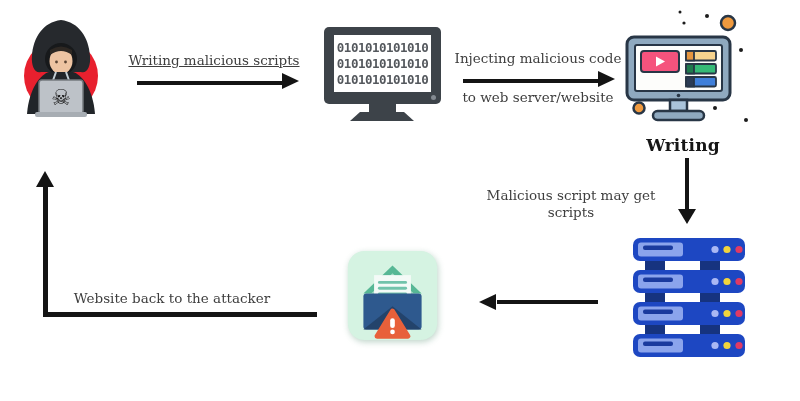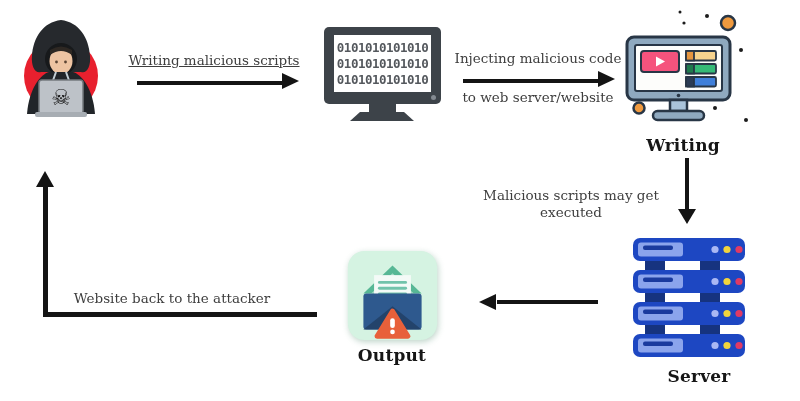--- a/index.html
+++ b/index.html
@@ -110,21 +110,21 @@
     <g>
       <rect x="66" y="69" width="30" height="9.5" rx="1.5" fill="#3f7fd9" stroke="#283646" stroke-width="1.8"></rect>
       <rect x="66" y="69" width="8" height="9.5" fill="#2c3c55" stroke="#283646" stroke-width="1.8"></rect>
     </g>
     <circle cx="58.5" cy="87.5" r="1.8" fill="#283646"></circle>
     <rect x="50" y="92" width="17" height="11" fill="#a9c3da" stroke="#283646" stroke-width="2.5"></rect>
     <rect x="33" y="103" width="51" height="9" rx="4.5" fill="#8fa9bf" stroke="#283646" stroke-width="2.5"></rect>
   </svg>
   <div class="node-label" style="left:620px; top:135px; width:126px;">Writing</div>
 
-  <div class="edge-label" style="left:462px; top:187px; width:218px;">Malicious scripts may get executed</div>
+  <div class="edge-label" style="left:462px; top:187px; width:218px;">Malicious script may get scripts</div>
   <div class="vline" style="left:685px; top:158px; width:4px; height:52px;"></div>
   <div class="tri-down" style="left:678px; top:209px;"></div>
 
   <svg class="abs" style="left:630px; top:232px;" width="142" height="132" viewBox="0 0 142 132">
     <g>
       <rect x="15" y="26" width="20" height="16" fill="#16337f"></rect>
       <rect x="70" y="26" width="20" height="16" fill="#16337f"></rect>
       <rect x="15" y="58" width="20" height="16" fill="#16337f"></rect>
       <rect x="70" y="58" width="20" height="16" fill="#16337f"></rect>
       <rect x="15" y="90" width="20" height="16" fill="#16337f"></rect>
@@ -156,21 +156,20 @@
     </g>
     <g>
       <rect x="3" y="102" width="112" height="23" rx="7" fill="#1d47c2"></rect>
       <rect x="8" y="106.5" width="45" height="14" rx="3" fill="#8ba4ec"></rect>
       <rect x="13" y="109.5" width="30" height="4.5" rx="2" fill="#1a3a9e"></rect>
       <circle cx="85" cy="113.5" r="3.6" fill="#aab8f4"></circle>
       <circle cx="97" cy="113.5" r="3.6" fill="#f2d43c"></circle>
       <circle cx="109" cy="113.5" r="3.6" fill="#e03a64"></circle>
     </g>
   </svg>
-  <div class="node-label" style="left:634px; top:366px; width:130px;">Server</div>
 
   <div class="hline" style="left:497px; top:300px; width:101px; height:4px;"></div>
   <div class="tri-left" style="left:479px; top:294px;"></div>
 
   <svg class="abs" style="left:344px; top:247px; filter:drop-shadow(1px 2px 3px rgba(110,160,135,.45));" width="97" height="97" viewBox="0 0 100 100">
     <rect x="4" y="4" width="92" height="92" rx="17" fill="#d5f3e2"></rect>
     <polygon points="50,19 80,48 20,48" fill="#57b795"></polygon>
     <polygon points="50,27 72,48 28,48" fill="#a5dbc6"></polygon>
     <rect x="31" y="29" width="38" height="42" fill="#f4faf7"></rect>
     <rect x="35" y="35" width="30" height="3" rx="1.5" fill="#72c3ab"></rect>
@@ -178,20 +177,19 @@
     <rect x="35" y="47" width="30" height="3" rx="1.5" fill="#72c3ab"></rect>
     <rect x="35" y="53" width="30" height="3" rx="1.5" fill="#72c3ab"></rect>
     <rect x="35" y="59" width="30" height="3" rx="1.5" fill="#72c3ab"></rect>
     <rect x="35" y="65" width="30" height="3" rx="1.5" fill="#72c3ab"></rect>
     <rect x="20" y="48" width="60" height="37" rx="3" fill="#2e598e"></rect>
     <polygon points="20,85 50,61 80,85" fill="#23436b"></polygon>
     <polygon points="50,66 66,92 34,92" fill="#e8603a" stroke="#e8603a" stroke-width="5" stroke-linejoin="round"></polygon>
     <rect x="47.6" y="73.5" width="4.8" height="10" rx="2.4" fill="#ffffff"></rect>
     <circle cx="50" cy="87.5" r="2.4" fill="#ffffff"></circle>
   </svg>
-  <div class="node-label" style="left:340px; top:345px; width:104px;">Output</div>
 
   <div class="edge-label" style="left:60px; top:290px; width:224px;">Website back to the attacker</div>
   <div class="hline" style="left:45px; top:312px; width:272px; height:5px;"></div>
   <div class="vline" style="left:43px; top:187px; width:5px; height:130px;"></div>
   <div class="tri-up" style="left:36px; top:171px;"></div>
 
 </div>
 
 </body></html>

